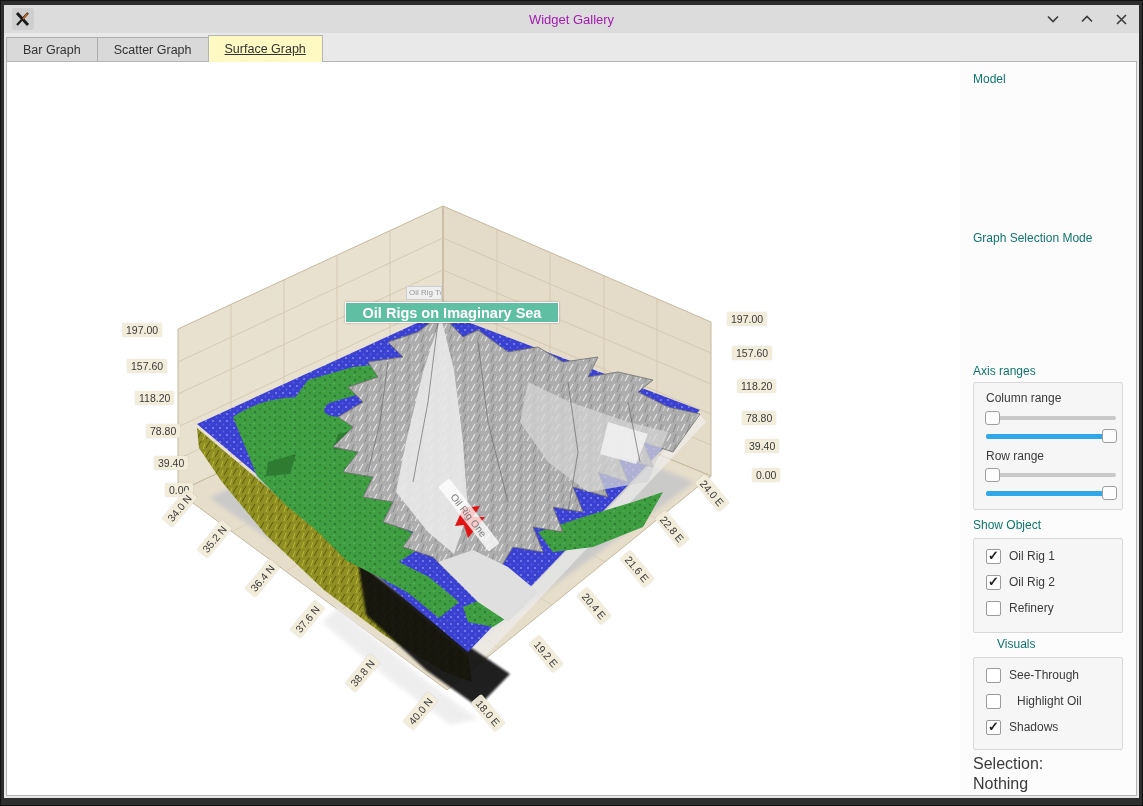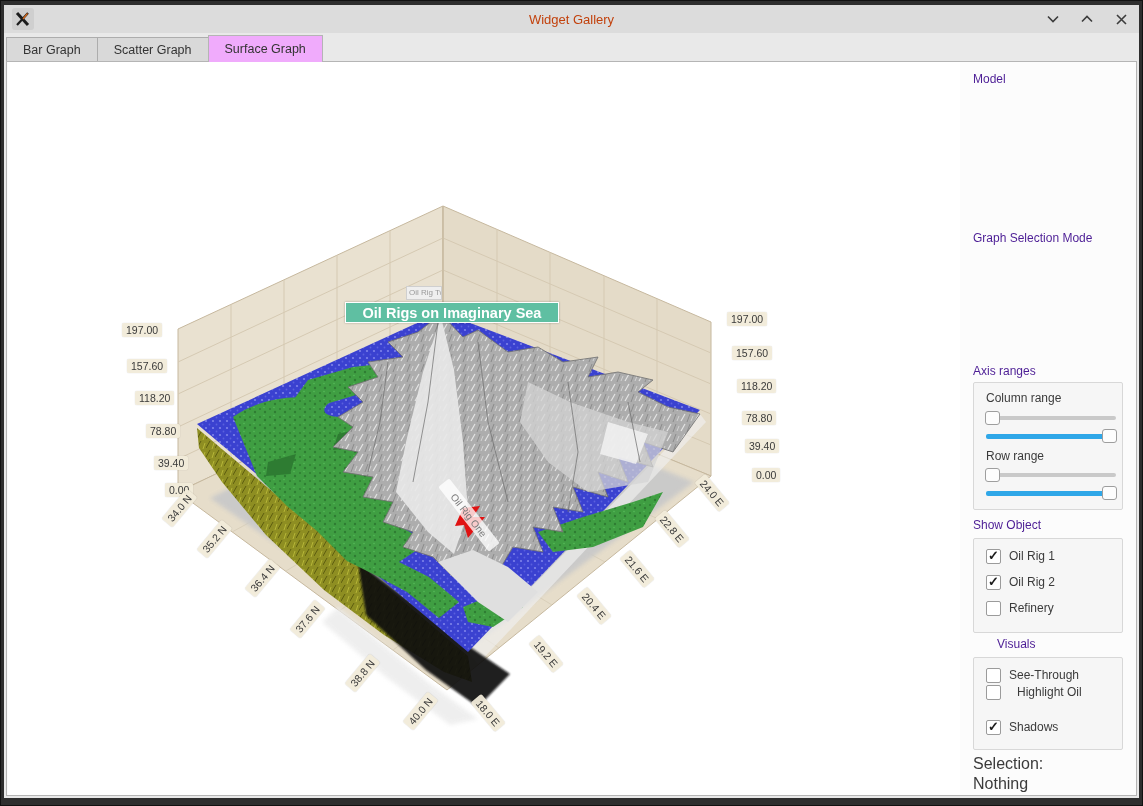--- a/index.html
+++ b/index.html
@@ -1,47 +1,47 @@
 <!DOCTYPE html>
 <html><head>
 <meta charset="utf-8">
 <style>
   html,body{margin:0;padding:0;background:#555;font-family:"Liberation Sans",sans-serif;}
   *{box-sizing:border-box;}
   .window{position:relative;width:1143px;height:806px;background:#2e2e2e;overflow:hidden;box-shadow:0 0 0 1px #111 inset;}
   
   .titlebar{position:absolute;left:4px;top:5px;width:1135px;height:28px;background:#dcdcdc;display:flex;align-items:center;}
-  .titlebar .title{position:absolute;left:0;right:0;text-align:center;font-size:13px;color:#c2410c;}
+  .titlebar .title{position:absolute;left:0;right:0;text-align:center;font-size:13px;color:#a21caf;}
   .app-icon{position:absolute;left:8px;top:3px;width:22px;height:22px;background:#cfcfcf;border-radius:3px;display:flex;align-items:center;justify-content:center;}
   .win-controls{position:absolute;right:10px;top:0;height:28px;display:flex;align-items:center;gap:18px;}
   .win-btn{width:16px;height:16px;display:flex;align-items:center;justify-content:center;cursor:default;}
   
   .page{position:absolute;left:4px;top:33px;width:1135px;height:765px;background:#e9e9e9;}
   .tabbar{position:absolute;left:2px;top:2px;height:26px;display:flex;align-items:flex-end;}
   .tab{height:24px;padding:0 16px;display:flex;align-items:center;font-size:12.5px;color:#333;
        background:#d9d9d9;border:1px solid #adadad;border-bottom:none;margin-right:-1px;}
-  .tab.active{height:27px;background:#f0abfc;border-color:#b5b5b5;position:relative;z-index:3;margin-bottom:-1px;}
+  .tab.active{height:27px;background:#fef9c3;border-color:#b5b5b5;position:relative;z-index:3;margin-bottom:-1px;text-decoration:underline;}
   .content{position:absolute;left:2px;top:28px;width:1131px;height:735px;background:#fcfcfc;border:1px solid #b5b5b5;z-index:1;}
   
   .plot{position:absolute;left:1px;top:0px;width:952px;height:733px;background:#ffffff;}
   .tickpill{position:absolute;background:rgba(241,235,217,0.95);color:#3a3a3a;font-size:10.5px;
             padding:1px 4px;border-radius:2px;white-space:nowrap;box-shadow:0 0 1px rgba(0,0,0,.25);}
   .rot-l{transform:rotate(-50deg);}
   .rot-r{transform:rotate(50deg);}
   .graph-title{position:absolute;left:337px;top:240px;width:214px;height:21px;background:#5fbfa2;
                border:1.5px solid #ffffff;color:#ffffff;font-size:14.5px;font-weight:bold;
                display:flex;align-items:center;justify-content:center;white-space:nowrap;box-shadow:0 0 2px rgba(0,0,0,.3);z-index:4;}
   .hidden-pill{position:absolute;left:398px;top:224px;width:36px;height:14px;background:#efefef;border:1px solid #cfcfcf;
                color:#9a9a9a;font-size:8px;overflow:hidden;white-space:nowrap;padding:1px 2px;z-index:3;}
   .rig-pill{position:absolute;left:420px;top:446px;width:82px;height:14px;background:rgba(255,255,255,0.78);
             color:#7a7a7a;font-size:10px;display:flex;align-items:center;justify-content:center;
             border-radius:2px;transform:rotate(52deg);white-space:nowrap;z-index:4;}
   
   .panel{position:absolute;left:958px;top:0;width:172px;height:735px;font-size:12px;color:#3b3b3b;}
-  .grp-label{position:absolute;left:8px;font-size:12px;color:#4c1d95;}
+  .grp-label{position:absolute;left:8px;font-size:12px;color:#0f766e;}
   .grp-box{position:absolute;left:8px;width:150px;background:#f6f6f6;border:1px solid #d8d8d8;border-radius:2px;}
   .opt-row{position:absolute;left:12px;display:flex;align-items:center;gap:8px;}
   .radio{width:14px;height:14px;border:1px solid #9b9b9b;border-radius:50%;background:#fff;flex:0 0 auto;position:relative;}
   .radio.sel::after{content:"";position:absolute;left:3px;top:3px;width:6px;height:6px;border-radius:50%;background:#333;}
   .checkbox{width:15px;height:15px;border:1px solid #9b9b9b;border-radius:2px;background:#fff;flex:0 0 auto;position:relative;}
   .checkbox.chk::after{content:"\2713";position:absolute;left:1px;top:-2px;font-size:13px;font-weight:bold;color:#1d1d1d;}
   .opt-label{max-width:104px;line-height:1.15;}
   .sld{position:absolute;left:12px;width:130px;height:14px;}
   .groove-min{position:absolute;left:0;right:0;top:5px;height:4px;background:#c9c9c9;border-radius:2px;}
   .groove-max{position:absolute;left:0;right:0;top:5px;height:5px;background:#2fa7e8;border-radius:2px;}
@@ -286,21 +286,21 @@
             <span class="opt-label">Refinery</span>
           </div>
         </div>
 
         <div class="grp-label" style="top:575px;margin-left:24px;">Visuals</div>
         <div class="grp-box" style="top:595px;height:93px;">
           <div class="opt-row" style="top:10px;">
             <span class="checkbox"></span>
             <span class="opt-label">See-Through</span>
           </div>
-          <div class="opt-row" style="top:27px;gap:16px;">
+          <div class="opt-row" style="top:36px;gap:16px;">
             <span class="checkbox"></span>
             <span class="opt-label">Highlight Oil</span>
           </div>
           <div class="opt-row" style="top:62px;">
             <span class="checkbox chk"></span>
             <span class="opt-label">Shadows</span>
           </div>
         </div>
 
         <div class="sel-line" style="top:693px;">Selection:</div>

